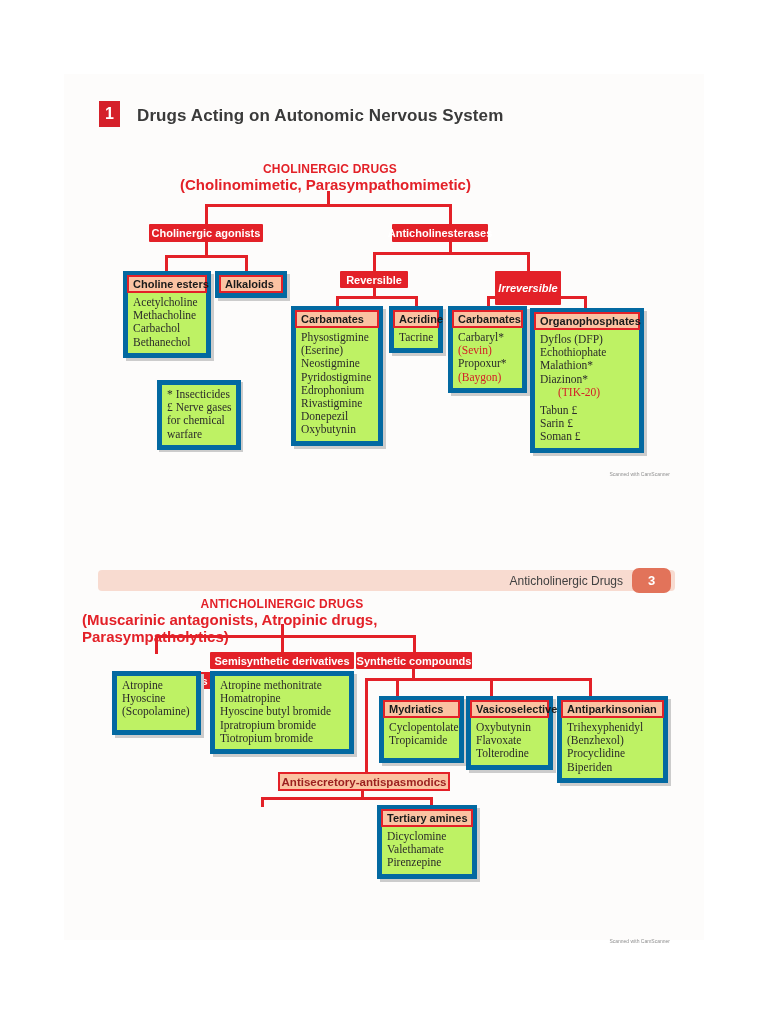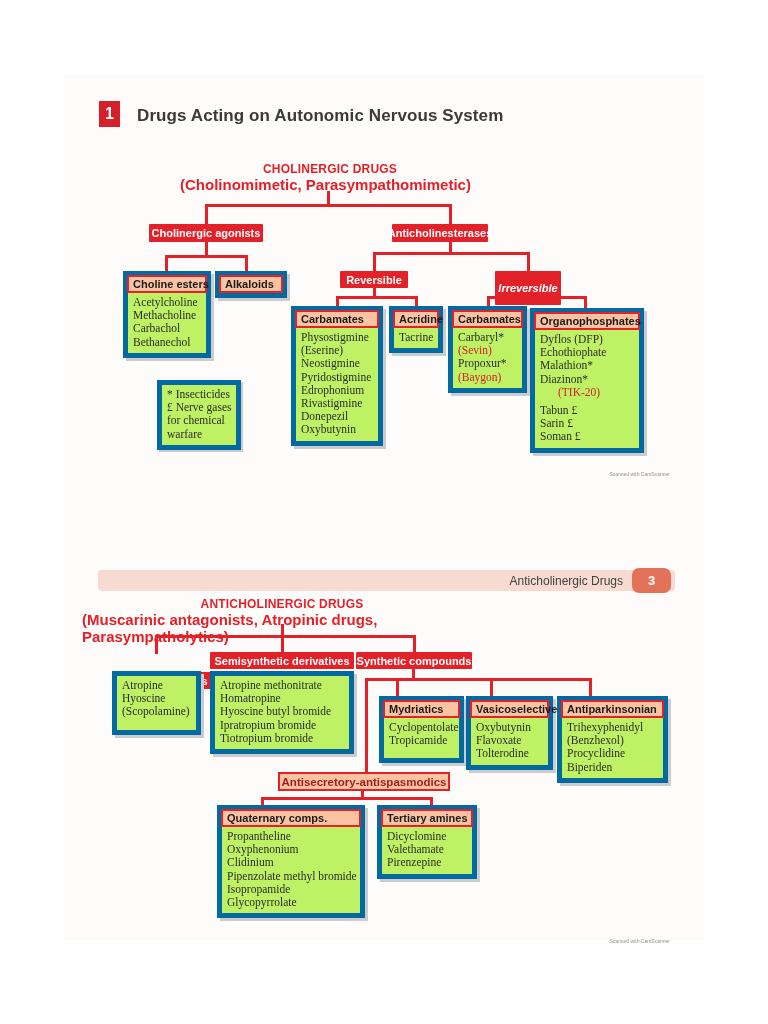--- a/index.html
+++ b/index.html
@@ -224,31 +224,20 @@
     <div class="items">
         <div class="li">Trihexyphenidyl</div>
         <div class="li">(Benzhexol)</div>
         <div class="li">Procyclidine</div>
         <div class="li">Biperiden</div>
       </div>
   </div>
 
   <div class="secbar">Antisecretory-antispasmodics</div>
 
-  <div class="listbox" style="left:217px;top:805px;width:148px;">
-    <div class="hdr">Quaternary comps.</div>
-    <div class="items">
-        <div class="li">Propantheline</div>
-        <div class="li">Oxyphenonium</div>
-        <div class="li">Clidinium</div>
-        <div class="li">Pipenzolate methyl bromide</div>
-        <div class="li">Isopropamide</div>
-        <div class="li">Glycopyrrolate</div>
-      </div>
-  </div>
   <div class="listbox" style="left:377px;top:805px;width:100px;min-height:66px;">
     <div class="hdr">Tertiary amines</div>
     <div class="items">
         <div class="li">Dicyclomine</div>
         <div class="li">Valethamate</div>
         <div class="li">Pirenzepine</div>
       </div>
   </div>
 
   <div class="wm" style="left:580px;top:938px;">Scanned with CamScanner</div>

